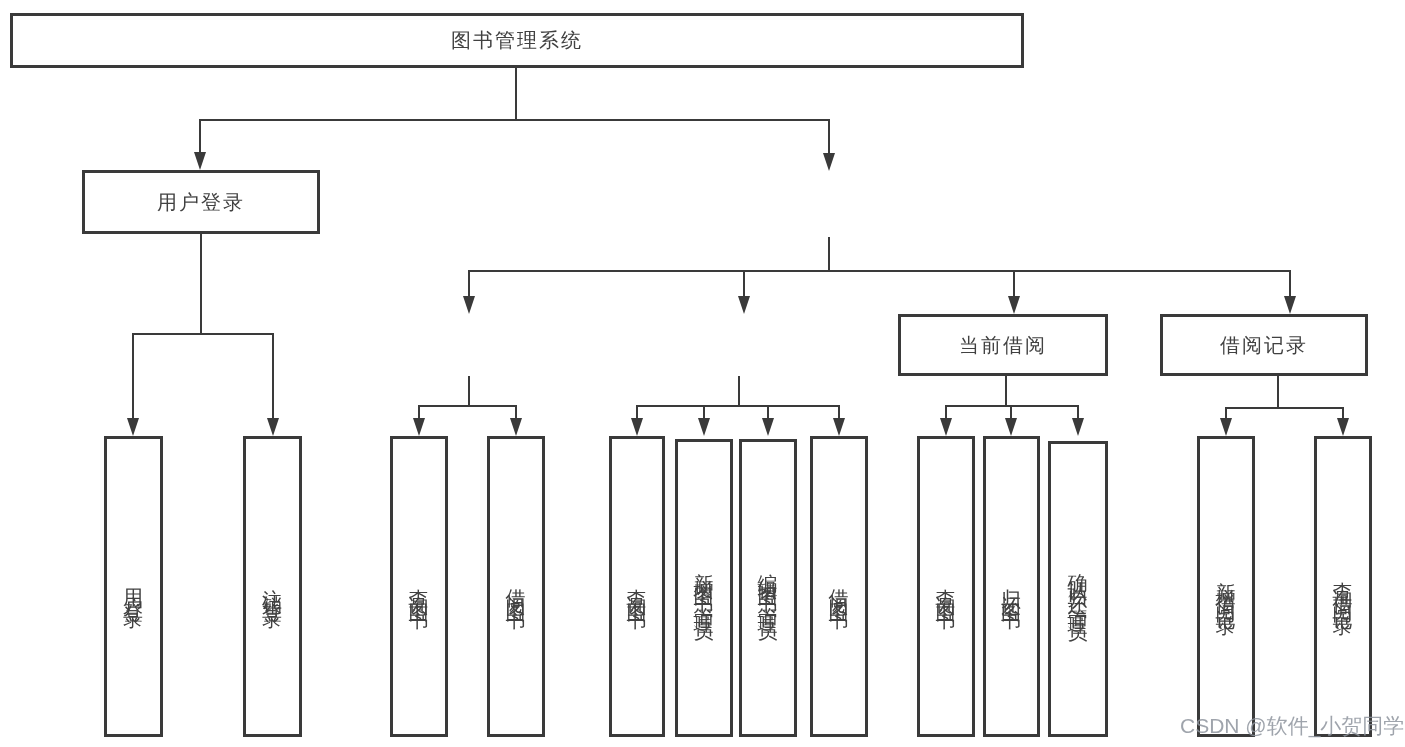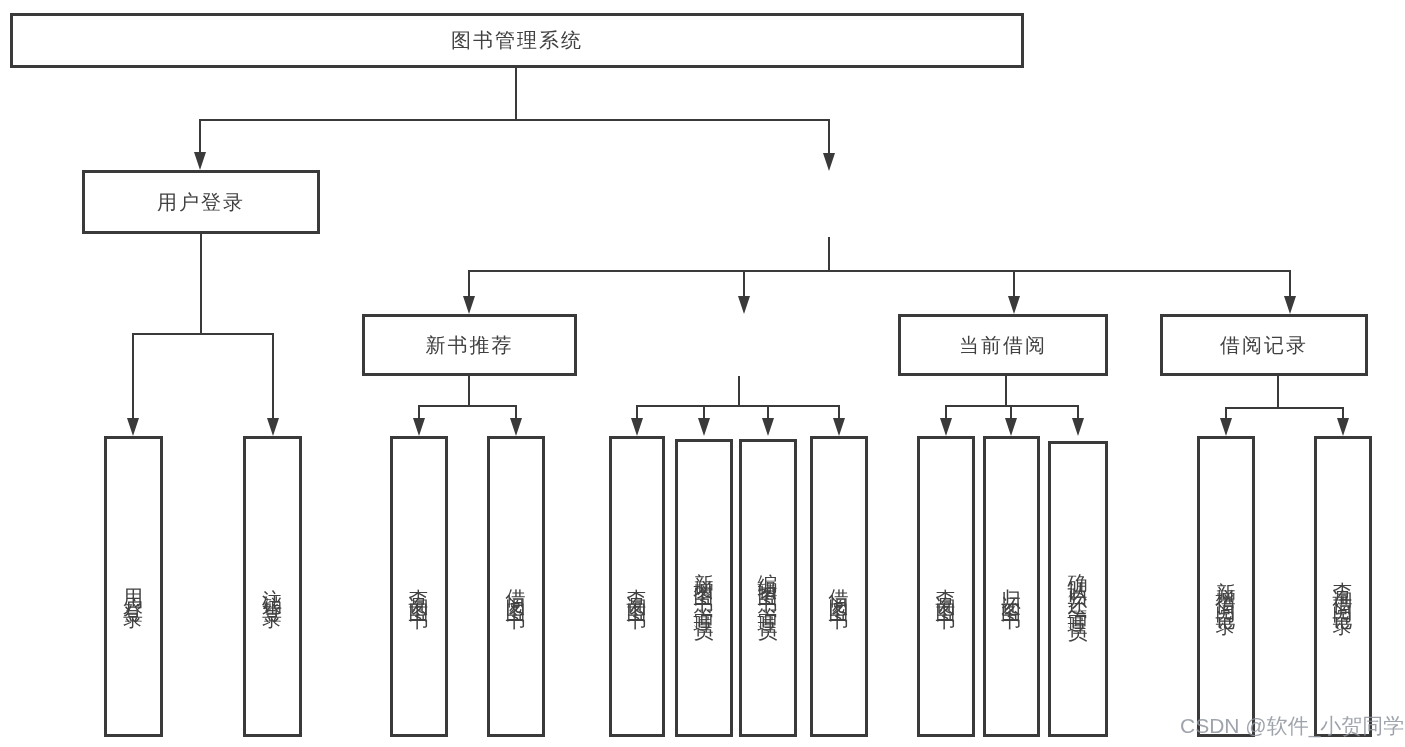--- a/index.html
+++ b/index.html
@@ -59,23 +59,20 @@
   <div class="hl" style="left:468px; top:270px; width:823px;"></div>
   <div class="vl" style="left:468px; top:270px; height:28px;"></div>
   <div class="arrow" style="left:463px; top:296px;"></div>
   <div class="vl" style="left:743px; top:270px; height:28px;"></div>
   <div class="arrow" style="left:738px; top:296px;"></div>
   <div class="vl" style="left:1013px; top:270px; height:28px;"></div>
   <div class="arrow" style="left:1008px; top:296px;"></div>
   <div class="vl" style="left:1289px; top:270px; height:28px;"></div>
   <div class="arrow" style="left:1284px; top:296px;"></div>
 
-  <div class="box" style="left:362px; top:314px; width:215px; height:62px;">
-    <span class="hlabel">新书推荐</span>
-  </div>
   <div class="box" style="left:1160px; top:314px; width:208px; height:62px;">
     <span class="hlabel">借阅记录</span>
   </div>
   <div class="box" style="left:898px; top:314px; width:210px; height:62px;">
     <span class="hlabel">当前借阅</span>
   </div>
 
   <div class="vl" style="left:468px; top:376px; height:31px;"></div>
   <div class="hl" style="left:418px; top:405px; width:99px;"></div>
   <div class="vl" style="left:418px; top:405px; height:15px;"></div>

